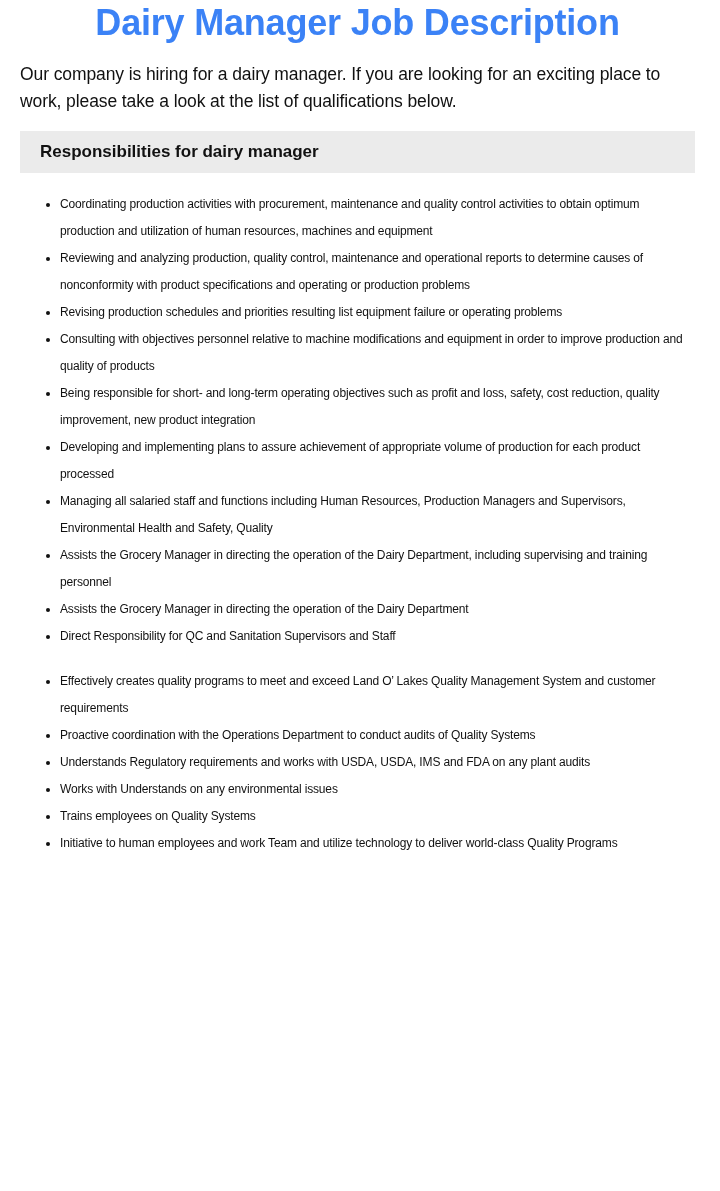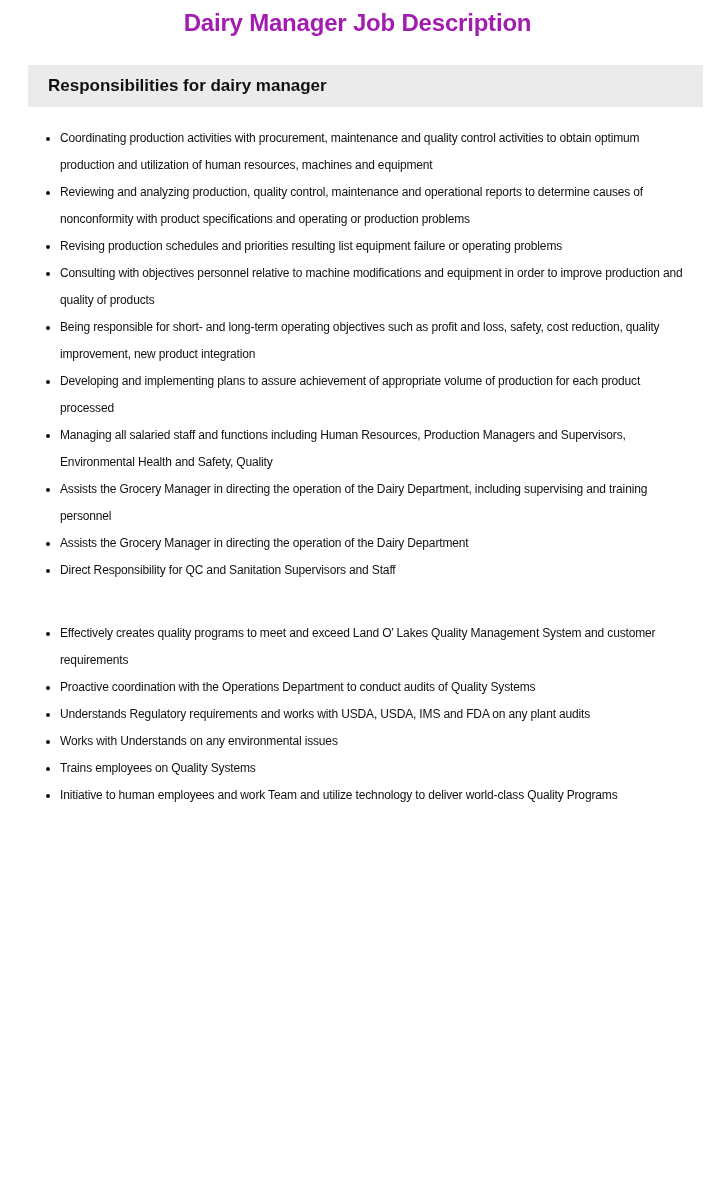--- a/index.html
+++ b/index.html
@@ -9,58 +9,59 @@
     overflow: hidden;
     font-family: "Liberation Sans", sans-serif;
     color: #111111;
   }
   .page { padding: 0 25px 0 20px; }
   h1 {
     margin: 0;
     padding-top: 3px;
     height: 54px;
     line-height: 40px;
-    font-size: 24px;
+    font-size: 36px;
     font-weight: bold;
     text-align: center;
-    color: #a21caf;
+    color: #3b82f6;
     letter-spacing: -0.2px;
   }
   .intro {
     margin: 4px 0 16px 0;
     font-size: 17.5px;
     line-height: 27px;
     letter-spacing: -0.1px;
   }
   .section-header {
     background: #ebebeb;
     height: 42px;
     line-height: 42px;
     padding-left: 20px;
     font-size: 17px;
     font-weight: bold;
     color: #111;
-    margin: 8px;
+    margin: 0;
     width: 655px;
   }
   ul {
     margin: 18px 0 18px 0;
     padding-left: 40px;
     font-size: 12px;
     line-height: 27px;
     letter-spacing: -0.15px;
   }
   ul li { margin: 0; padding: 0; }
-  ul.quals { margin-top: 36px; }
+  ul.quals { margin-top: 18px; }
 </style>
 </head>
 <body>
 
 <div class="page">
   <h1>Dairy Manager Job Description</h1>
+  <p class="intro">Our company is hiring for a dairy manager. If you are looking for an exciting place to work, please take a look at the list of qualifications below.</p>
 
   <div>
     <div class="section-header">Responsibilities for dairy manager</div>
     <ul>
       <li>Coordinating production activities with procurement, maintenance and quality control activities to obtain optimum production and utilization of human resources, machines and equipment</li>
       <li>Reviewing and analyzing production, quality control, maintenance and operational reports to determine causes of nonconformity with product specifications and operating or production problems</li>
       <li>Revising production schedules and priorities resulting list equipment failure or operating problems</li>
       <li>Consulting with objectives personnel relative to machine modifications and equipment in order to improve production and quality of products</li>
       <li>Being responsible for short- and long-term operating objectives such as profit and loss, safety, cost reduction, quality improvement, new product integration</li>
       <li>Developing and implementing plans to assure achievement of appropriate volume of production for each product processed</li>

